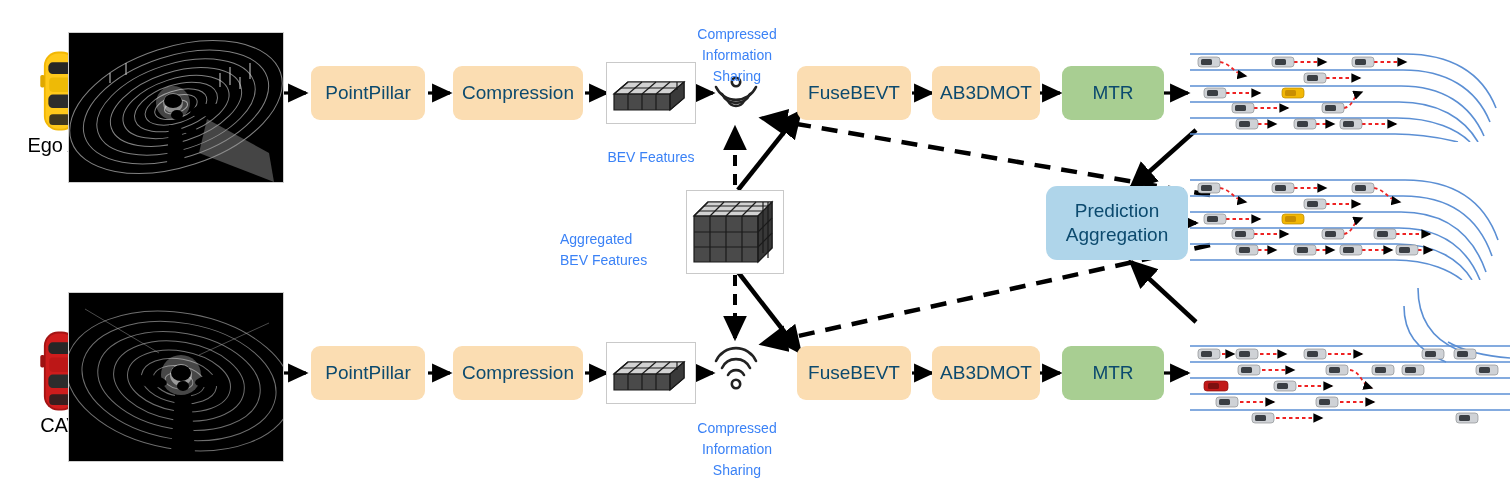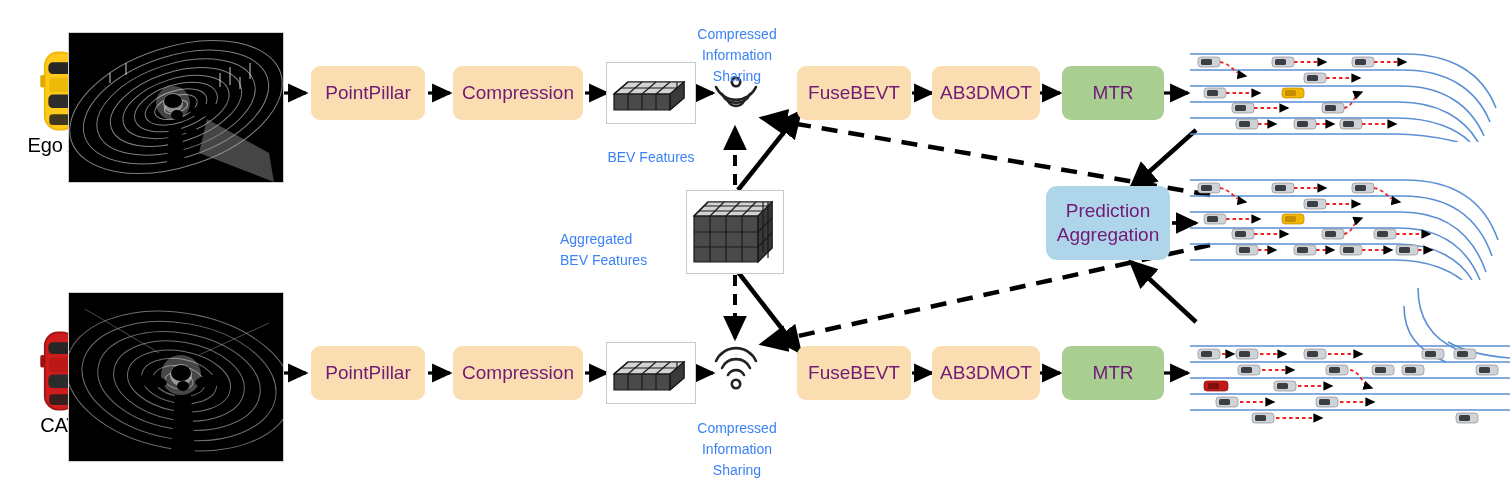--- a/index.html
+++ b/index.html
@@ -2,21 +2,21 @@
 <html><head>
 <meta charset="utf-8">
 <style>
   html,body{margin:0;padding:0;background:#ffffff;}
   body{width:1512px;height:484px;position:relative;overflow:hidden;
        font-family:"Liberation Sans","DejaVu Sans",sans-serif;color:#000;}
   .abs{position:absolute;}
   .label{font-size:14px;line-height:21px;text-align:center;color:#3b82f6;white-space:pre-line;}
   .stage-box{
     border-radius:9px;display:flex;align-items:center;justify-content:center;
-    font-size:19px;color:#701a75;text-align:center;box-sizing:border-box;
+    font-size:19px;color:#0c4a6e;text-align:center;box-sizing:border-box;
   }
   .veh-label{font-size:20px;text-align:center;width:110px;}
   .cloud-img{background:#000;border:1px solid #cfcfcf;overflow:hidden;}
   svg{display:block;}
   .nosel{user-select:none;}
 </style>
 </head>
 <body>
 
 <svg class="abs nosel" style="left:0;top:0;" width="1512" height="484" viewBox="0 0 1512 484">
@@ -231,21 +231,21 @@
 <div class="abs stage-box" style="left:797px;top:346px;width:114px;height:54px;background:#FBDDB2;">
   <span>FuseBEVT</span>
 </div>
 <div class="abs stage-box" style="left:932px;top:346px;width:108px;height:54px;background:#FBDDB2;">
   <span>AB3DMOT</span>
 </div>
 <div class="abs stage-box" style="left:1062px;top:346px;width:102px;height:54px;background:#A8CE92;">
   <span>MTR</span>
 </div>
 
-<div class="abs stage-box" style="left:1046px;top:186px;width:124px;height:74px;background:#AFD5EA;
+<div class="abs stage-box" style="left:1046px;top:186px;width:142px;height:74px;background:#AFD5EA;
             border-radius:11px;flex-direction:column;line-height:24px;">
   <span style="white-space:pre-line;">Prediction
 Aggregation</span>
 </div>
 
 <div class="abs" style="left:606px;top:62px;">
   <svg width="90" height="62" viewBox="0 0 90 62">
     <rect x="0.5" y="0.5" width="89" height="61" fill="#fff" stroke="#c9c9c9"></rect>
     <g stroke="#1a1a1a" stroke-width="1.2">
       <polygon points="8,48 8,32 22,20 78,20 78,36 64,48" fill="#4a4a4a"></polygon>

